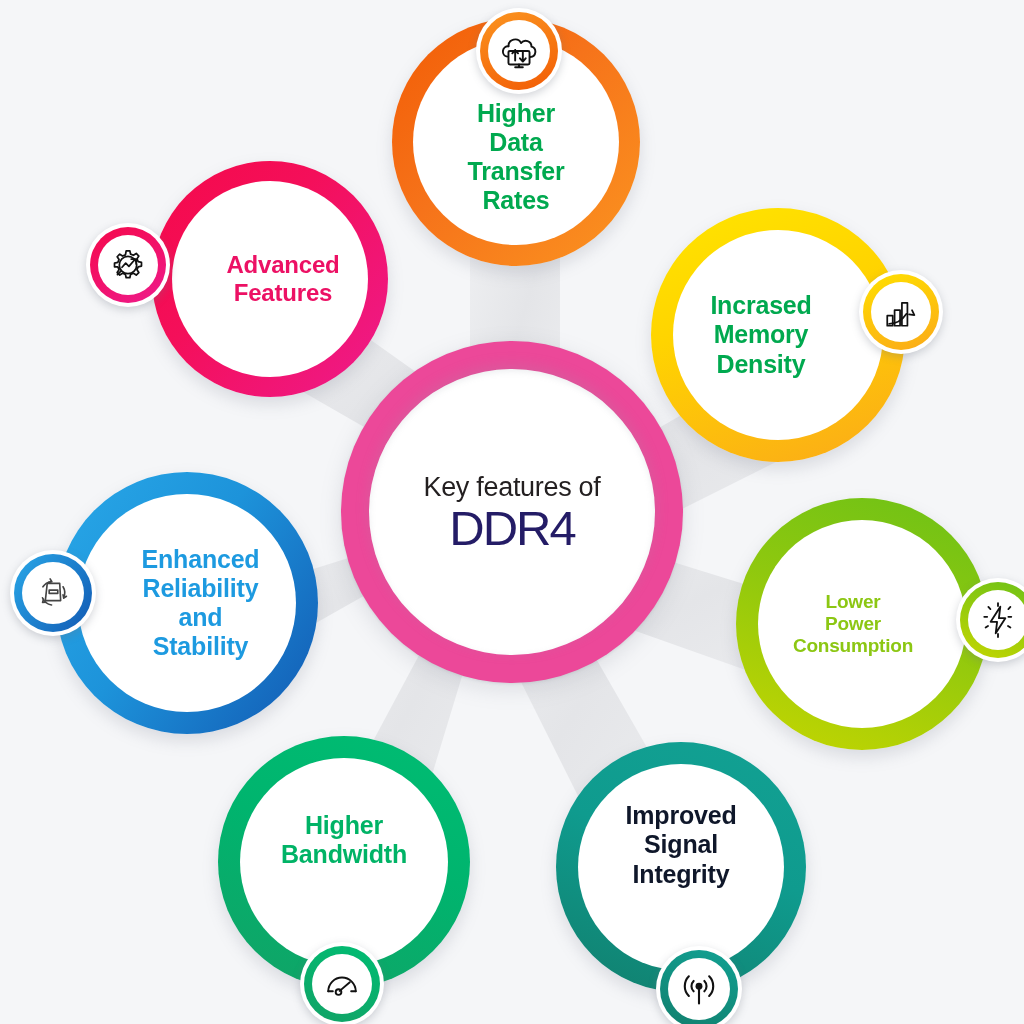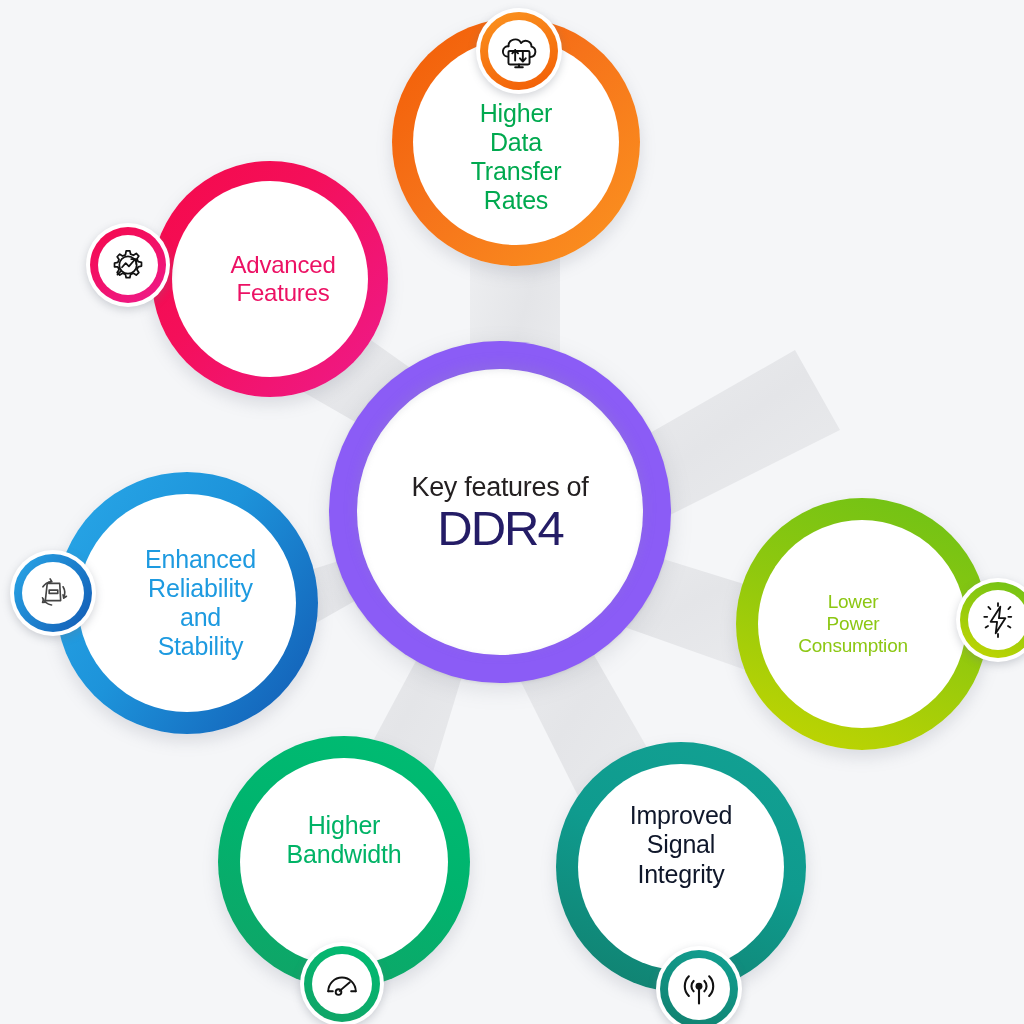--- a/index.html
+++ b/index.html
@@ -14,24 +14,24 @@
     width: 1024px; height: 1024px;
     background: #f5f6f8;
   }
 
   
   .spokes { position: absolute; inset: 0; z-index: 1; }
 
   
   .hub {
     position: absolute;
-    left: 329px; top: 341px;
+    left: 341px; top: 341px;
     width: 342px; height: 342px;
     border-radius: 50%;
-    background: #8b5cf6;
+    background: #ec4899;
     box-shadow: 0 6px 22px rgba(120,125,140,0.20),
                 0 1px 3px rgba(120,125,140,0.18);
     z-index: 5;
   }
   .hub-inner {
     position: absolute;
     left: 28px; top: 28px;
     width: 286px; height: 286px;
     border-radius: 50%;
     background: #ffffff;
@@ -74,21 +74,21 @@
   }
   .node .face {
     position: absolute;
     border-radius: 50%;
     background: #ffffff;
   }
   .node .label {
     position: relative;
     z-index: 3;
     text-align: center;
-    font-weight: 400;
+    font-weight: 700;
     line-height: 1.17;
     white-space: pre-line;
     letter-spacing: -0.2px;
   }
 
   
   .badge {
     position: absolute;
     border-radius: 50%;
     background: #ffffff;
@@ -173,20 +173,38 @@
       <svg width="44" height="44" viewBox="0 0 48 48" fill="none" stroke="#111" stroke-width="1.9" stroke-linecap="round" stroke-linejoin="round">
         <path d="M22 8.5h4l.8 3.6 3.1 1.3 3.1-2 2.8 2.8-2 3.1 1.3 3.1 3.6.8v4l-3.6.8-1.3 3.1 2 3.1-2.8 2.8-3.1-2-3.1 1.3-.8 3.6h-4l-.8-3.6-3.1-1.3-3.1 2-2.8-2.8 2-3.1-1.3-3.1L9.3 26v-4l3.6-.8 1.3-3.1-2-3.1 2.8-2.8 3.1 2 3.1-1.3z"></path>
         <circle cx="24" cy="24" r="9.5"></circle>
         <path d="M17.5 26.5l4-4.5 3.5 3.5 6.5-7.5"></path>
         <path d="M27.5 17.5h5.5v5.5"></path>
         <path d="M16.5 30.5l-4 4"></path>
       </svg>
     </div>
   </div>
 
+  <div class="node" style="left:651px; top:208px; width:254px; height:254px;">
+    <div class="ring" style="background:linear-gradient(160deg,#ffe500 0%,#ffd400 40%,#fba919 100%);"></div>
+    <div class="face" style="left:22px; top:22px; right:22px; bottom:22px;"></div>
+    <div class="label" style="color:#00a94f; font-size:25px; margin-right:34px;">Incrased
+Memory
+Density</div>
+    <div class="badge" style="right:-38px; top:62px; width:84px; height:84px;">
+      <div class="bring" style="background:linear-gradient(160deg,#ffe000 0%,#fba919 100%);"></div>
+      <div class="bface" style="left:12px; top:12px; right:12px; bottom:12px;"></div>
+      <svg width="44" height="44" viewBox="0 0 48 48" fill="none" stroke="#111" stroke-width="1.9" stroke-linecap="round" stroke-linejoin="round">
+        <rect x="9" y="28" width="6" height="11"></rect>
+        <rect x="17" y="22" width="6" height="17"></rect>
+        <rect x="25" y="14" width="6" height="25"></rect>
+        <path d="M11 37c6.5 0 14-3.5 19-11"></path>
+        <path d="M36 22l2.6 5.3-5.8-.7"></path>
+      </svg>
+    </div>
+  </div>
 
   <div class="node" style="left:736px; top:498px; width:252px; height:252px;">
     <div class="ring" style="background:linear-gradient(200deg,#6cc117 0%,#8fc80e 45%,#c5d600 100%);"></div>
     <div class="face" style="left:22px; top:22px; right:22px; bottom:22px;"></div>
     <div class="label" style="color:#8cc713; font-size:19px; margin-right:18px;">Lower
 Power
 Consumption</div>
     <div class="badge" style="right:-52px; top:80px; width:84px; height:84px;">
       <div class="bring" style="background:linear-gradient(200deg,#6cc117 0%,#c5d600 100%);"></div>
       <div class="bface" style="left:12px; top:12px; right:12px; bottom:12px;"></div>

